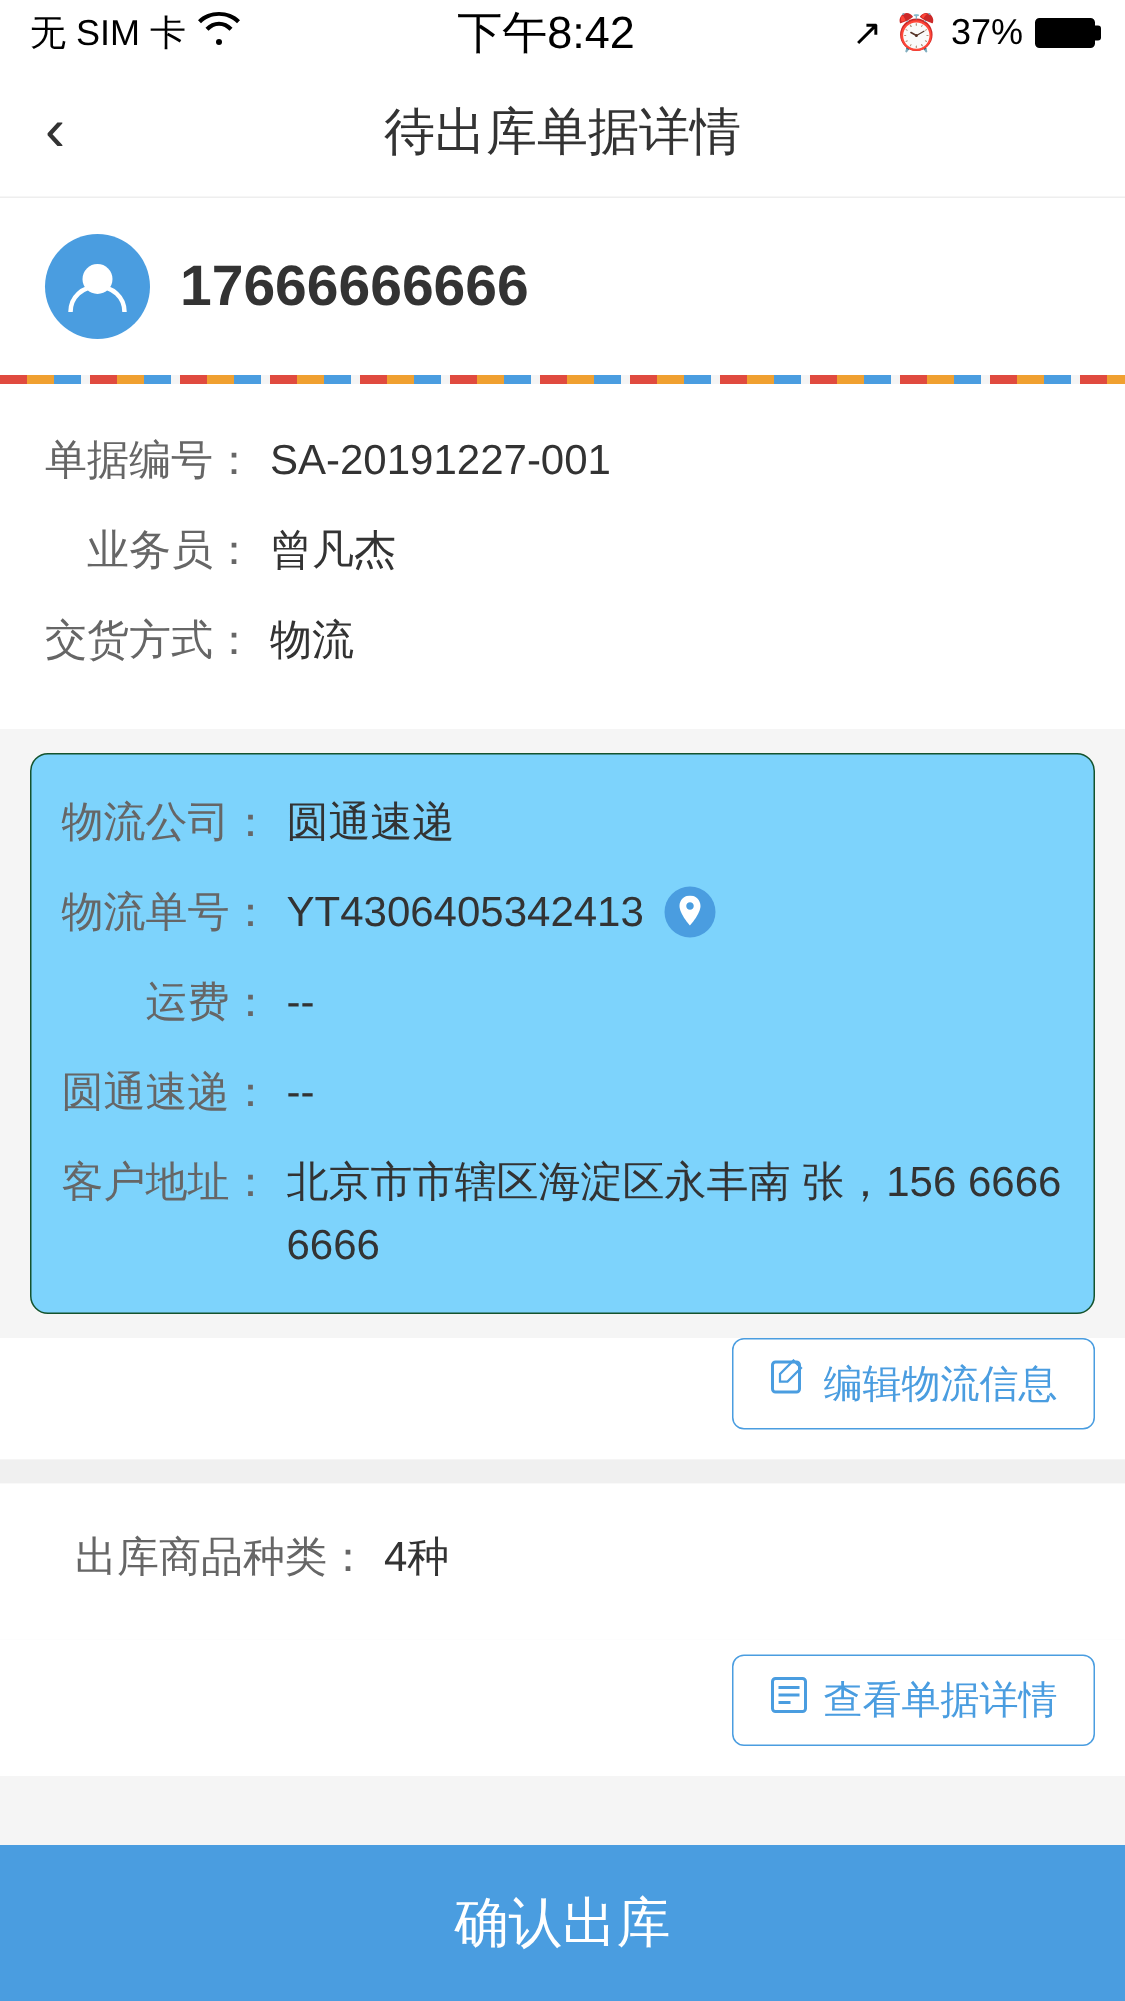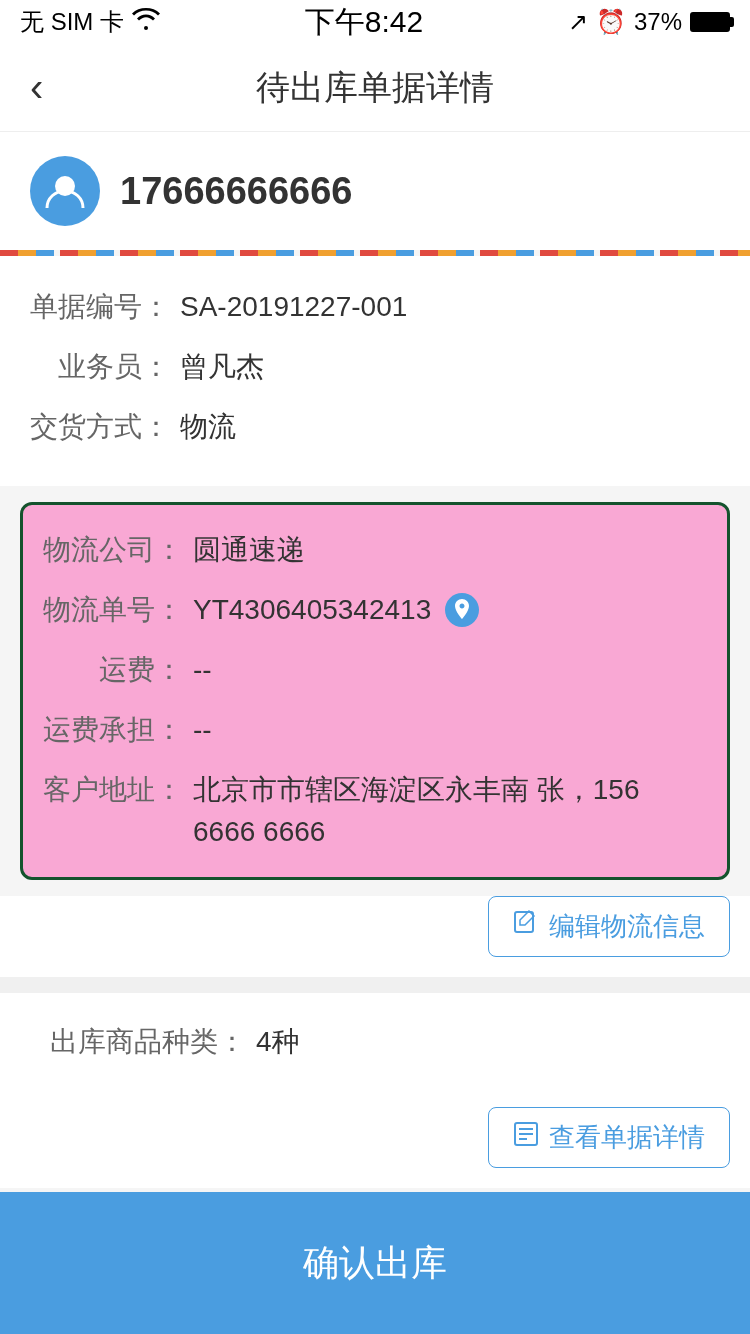--- a/index.html
+++ b/index.html
@@ -130,22 +130,22 @@
     }
     .info-value {
       color: #333;
       flex: 1;
       line-height: 1.5;
       margin-left: 10px;
     }
 
     
     .logistics-section {
-      background: #f9a8d4;
-      border: 3px solid #14532d;
+      background: #7dd3fc;
+      border: 1px solid #14532d;
       border-radius: 12px;
       margin: 0 20px 16px;
       padding: 24px 20px;
     }
     .logistics-row {
       display: flex;
       align-items: flex-start;
       margin-bottom: 18px;
       font-size: 28px;
     }
@@ -242,21 +242,21 @@
       cursor: pointer;
       background: #fff;
     }
 
     
     .bottom-bar {
       position: fixed;
       bottom: 0;
       left: 0;
       width: 750px;
-      height: 142px;
+      height: 104px;
       background: #4a9de0;
       display: flex;
       align-items: center;
       justify-content: center;
       cursor: pointer;
     }
     .bottom-btn-text {
       color: #fff;
       font-size: 36px;
       font-weight: 500;
@@ -333,21 +333,21 @@
             <path d="M10 0C6.1 0 3 3.1 3 7c0 5.2 7 13 7 13s7-7.8 7-13c0-3.9-3.1-7-7-7zm0 9.5c-1.4 0-2.5-1.1-2.5-2.5S8.6 4.5 10 4.5s2.5 1.1 2.5 2.5S11.4 9.5 10 9.5z" fill="#fff"></path>
           </svg>
         </span>
       </span>
     </div>
     <div class="logistics-row">
       <span class="logistics-label">运费：</span>
       <span class="logistics-value">--</span>
     </div>
     <div class="logistics-row">
-      <span class="logistics-label">运费承担：</span>
+      <span class="logistics-label">圆通速递：</span>
       <span class="logistics-value">--</span>
     </div>
     <div class="logistics-row">
       <span class="logistics-label">客户地址：</span>
       <span class="logistics-value">北京市市辖区海淀区永丰南  张，156 6666 6666</span>
     </div>
   </div>
 
   <div class="edit-btn-row">
     <button class="edit-btn">

